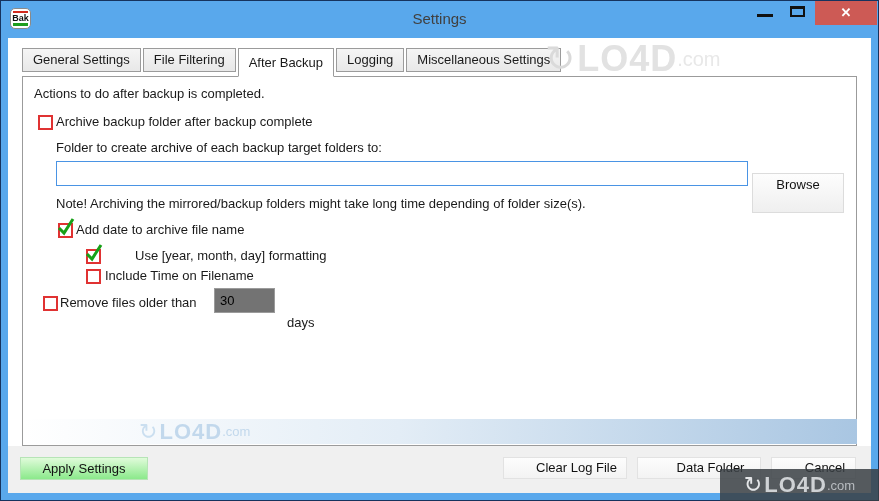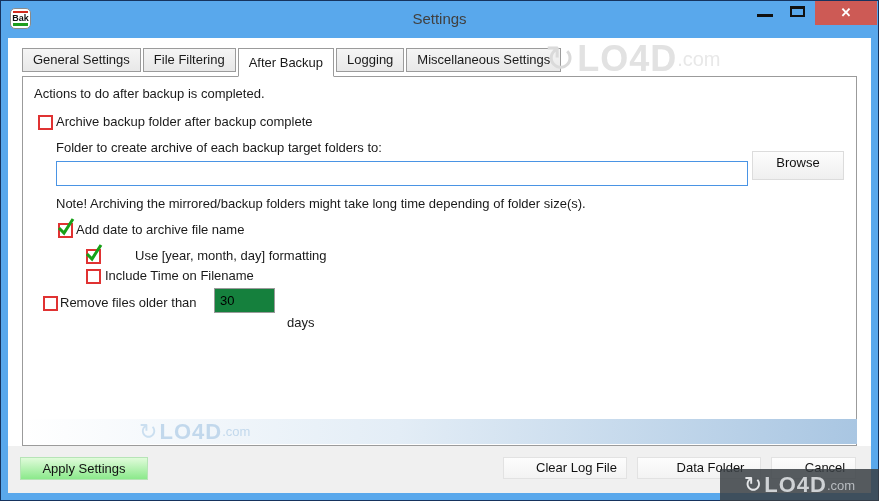--- a/index.html
+++ b/index.html
@@ -63,30 +63,30 @@
   .cb svg{ display:none; position:absolute; left:-3px; top:-8px; overflow:visible; }
   .cb.checked svg{ display:block; }
   
   .folder-input{
     position:absolute; left:33px; top:84px; width:692px; height:25px;
     border:1px solid #4a94e4; background:#fff; padding:0 5px;
     font-family:"Liberation Sans", sans-serif; font-size:13px;
   }
   .days-input{
     position:absolute; left:191px; top:211px; width:61px; height:25px;
-    border:1px solid #9b9b9b; background:#15803d; padding:0 5px;
+    border:1px solid #9b9b9b; background:#737373; padding:0 5px;
     font-family:"Liberation Sans", sans-serif; font-size:13px;
   }
   
   .btn{
     position:absolute; text-align:center; cursor:default;
     font-family:"Liberation Sans", sans-serif; font-size:13px; color:#111;
   }
   .btn-browse{
-    left:729px; top:74px; width:92px; height:29px; line-height:21px;
+    left:729px; top:96px; width:92px; height:40px; line-height:21px;
     background:linear-gradient(#fdfdfd,#efefef); border:1px solid #dcdcdc;
   }
   .footer{ position:absolute; left:0; top:408px; width:863px; height:47px; background:#f0f0f0; }
   .btn-apply{
     left:12px; top:11px; width:128px; height:23px; line-height:21px;
     background:linear-gradient(#e0fbda,#8be98b); border:1px solid #b6e4b6;
   }
   .btn-flat{
     top:11px; height:22px; line-height:20px;
     background:linear-gradient(#fdfdfd,#f3f3f3); border:1px solid #e2e2e2;padding-left:23px;

